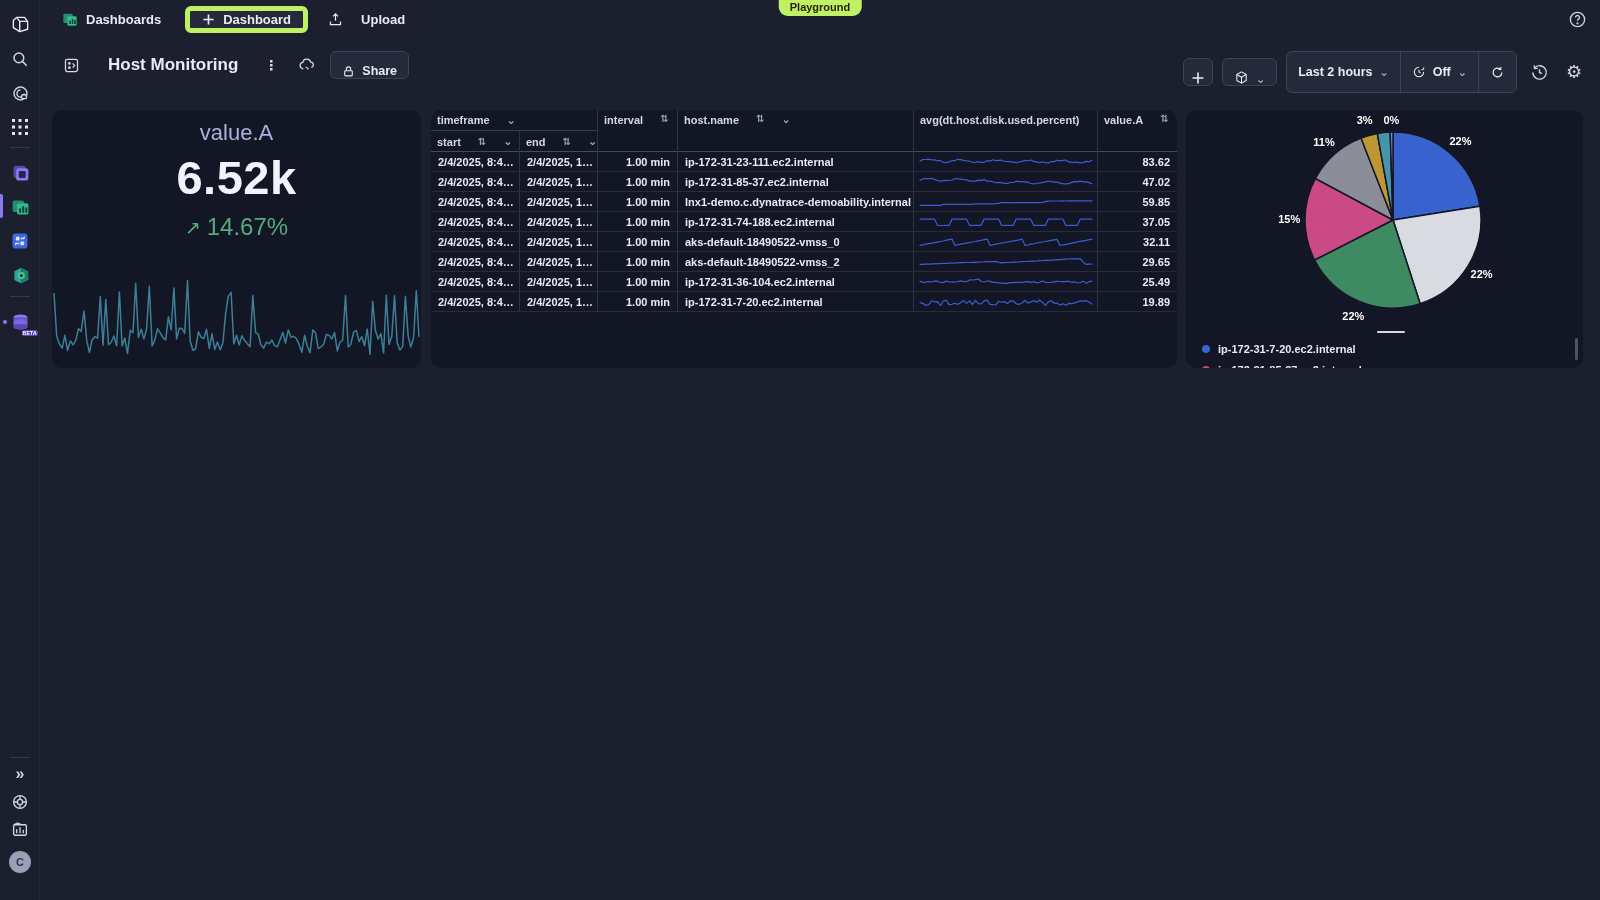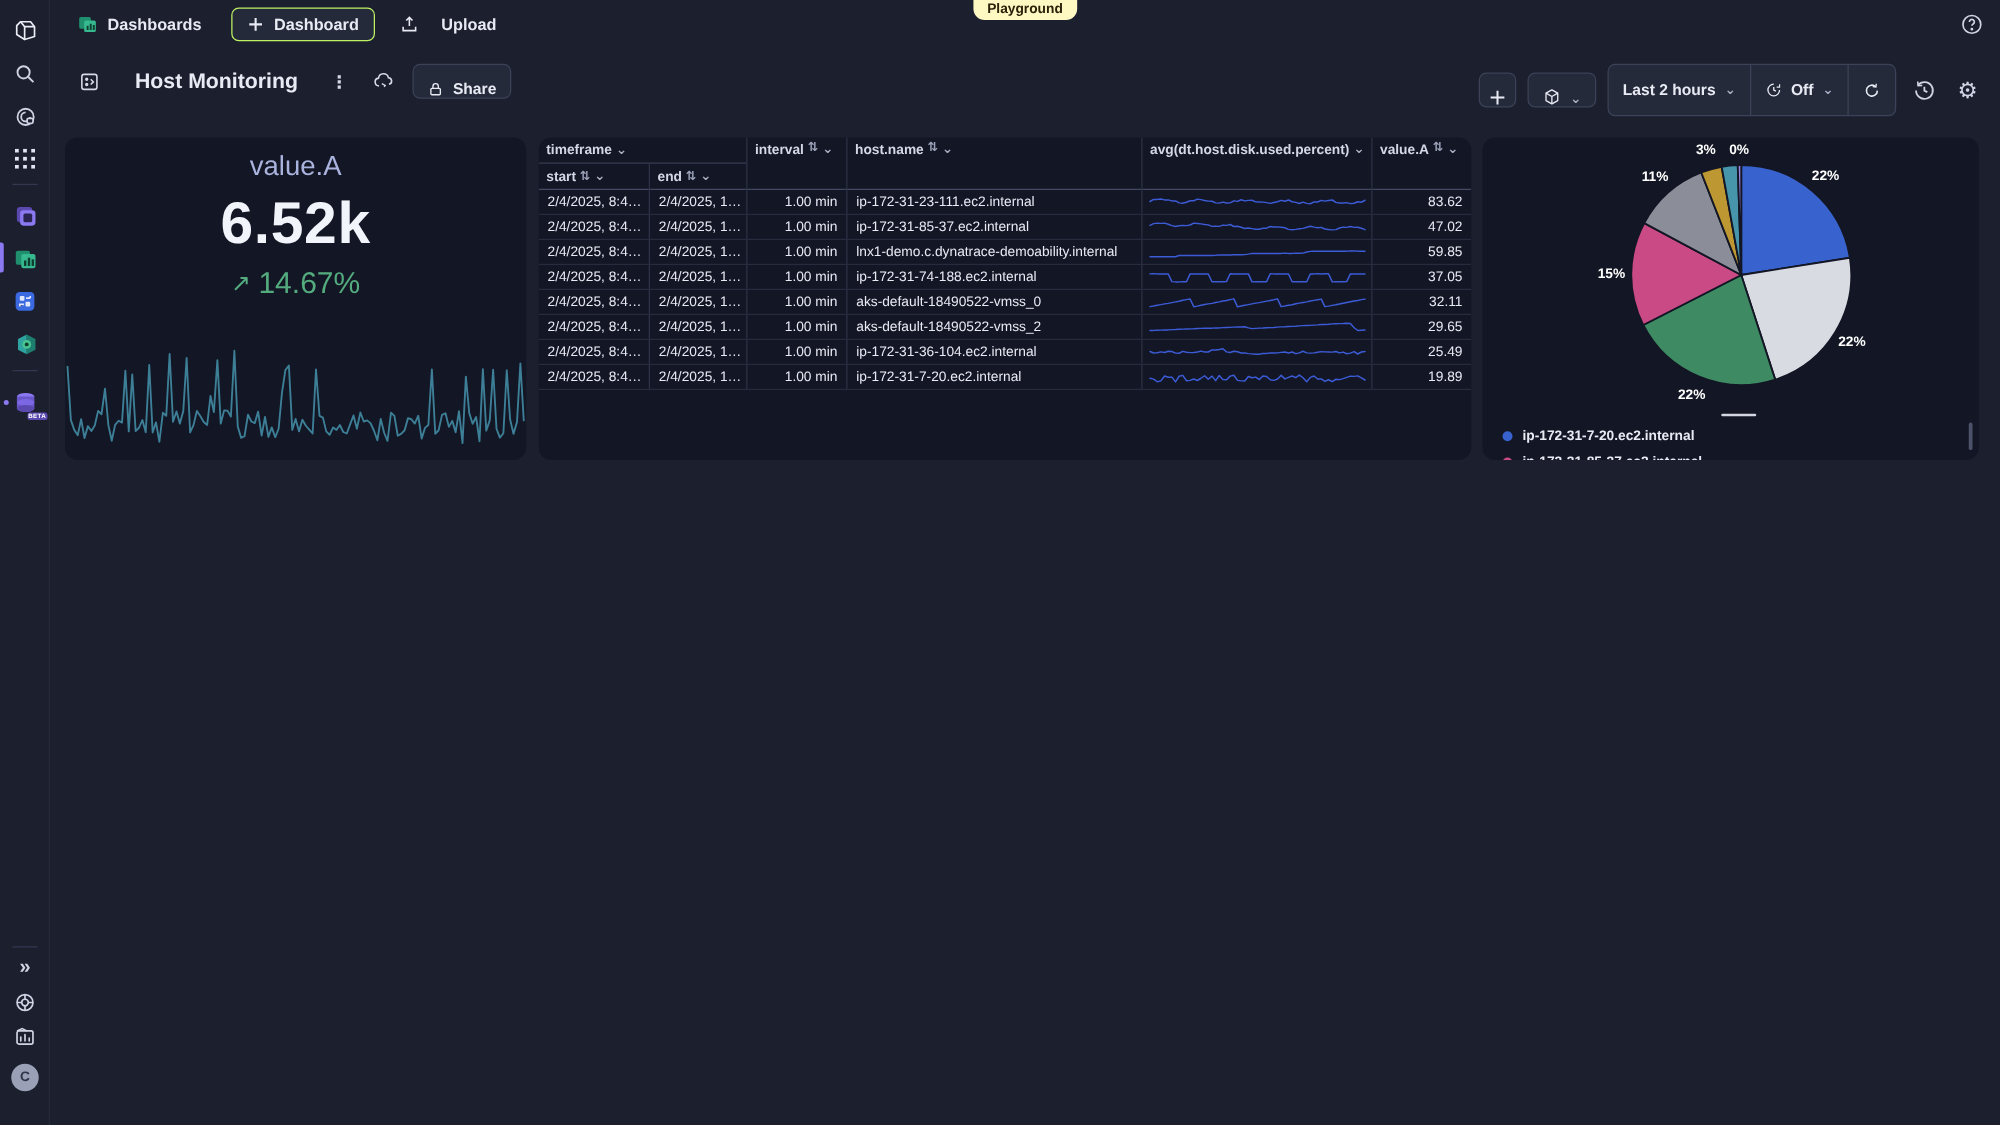--- a/index.html
+++ b/index.html
@@ -17,23 +17,23 @@
   .side-div { position:absolute; left:10px; width:20px; height:1px; background:#323850; }
   .active-bar { position:absolute; left:0; top:2px; width:3px; height:24px; background:#8b79f2; border-radius:0 2px 2px 0; }
   .notif-dot { position:absolute; left:3px; top:13px; width:4px; height:4px; border-radius:50%; background:#8b79f2; }
   .beta-chip { position:absolute; right:2px; bottom:1px; font-size:5px; font-weight:700; color:#fff; background:#5b49b0; border-radius:2px; padding:0 1px; letter-spacing:.3px; }
   .expand-glyph { font-size:16px; font-weight:700; color:#cfd3e3; }
   .avatar { width:22px; height:22px; border-radius:50%; background:#9aa0b6; color:#303548; font-size:11px; font-weight:700; display:flex; align-items:center; justify-content:center; }
 
   
   .topbar { position:absolute; left:40px; top:0; right:0; height:38px; display:flex; align-items:center; }
   .brand { display:flex; align-items:center; gap:8px; margin-left:22px; font-size:13px; font-weight:700; cursor:pointer; }
-  .doc-tab { display:flex; align-items:center; gap:8px; margin-left:24px; height:27px; padding:0 12px; background:#252a3b; border:1px solid #bef264; border-radius:6px; font-size:13px; font-weight:700; cursor:pointer; }
+  .doc-tab { display:flex; align-items:center; gap:8px; margin-left:24px; height:27px; padding:0 12px; background:#252a3b; border:5px solid #bef264; border-radius:6px; font-size:13px; font-weight:700; cursor:pointer; }
   .upload { display:flex; align-items:center; gap:18px; margin-left:20px; font-size:13px; font-weight:700; cursor:pointer;text-align:center; }
-  .badge { position:absolute; left:50%; transform:translateX(-50%); top:0; background:#fef9c3; color:#2b2008; font-size:11px; font-weight:700; padding:1px 11px 3px; border-radius:0 0 9px 9px; }
+  .badge { position:absolute; left:50%; transform:translateX(-50%); top:0; background:#bef264; color:#2b2008; font-size:11px; font-weight:700; padding:1px 11px 3px; border-radius:0 0 9px 9px; }
   .help-top { position:absolute; right:13px; top:9px; width:20px; height:20px; display:flex; align-items:center; justify-content:center; cursor:pointer; }
 
   
   .toolbar { position:absolute; left:40px; top:38px; right:0; height:54px; display:flex; align-items:center; }
   .tb-left { display:flex; align-items:center; margin-left:18px; gap:10px; }
   .icon-plain { width:26px; height:26px; display:flex; align-items:center; justify-content:center; cursor:pointer; color:#d7dae6; }
   .db-title { font-size:17px; font-weight:700; margin:0 10px 0 14px; }
   .kebab { font-size:14px; font-weight:700; color:#d7dae6; letter-spacing:0; }
   .btn { display:flex; align-items:flex-end; gap:7px; height:28px; padding:0 11px; background:#252a3b; border:1px solid #3c4257; border-radius:6px; font-size:12.5px; font-weight:700; color:#e9ebf4; cursor:pointer; }
   .tb-right { position:absolute; right:13px; top:13px; display:flex; align-items:center; gap:9px; }
@@ -53,26 +53,26 @@
   
   .vt { display:flex; flex-direction:column; align-items:center; }
   .vt-title { margin-top:10px; font-size:22px; color:#a9b3de; }
   .vt-value { margin-top:4px; font-size:47px; font-weight:700; color:#f2f4fb; letter-spacing:.5px; }
   .vt-delta { margin-top:8px; font-size:24px; color:#53ab7e; display:flex; align-items:center; gap:6px; }
   .vt-spark { position:absolute; left:0; bottom:0; }
 
   
   .grid-head, .grid-row { display:grid; grid-template-columns:88px 78px 80px 236px 184px 80px; }
   .grid-head { height:42px; grid-template-rows:21px 21px; border-bottom:1px solid #434960; }
-  .hc { font-size:11px; font-weight:700; color:#d4d8e6; display:flex; align-items:center; gap:3px; padding:0 6px; white-space:nowrap; overflow:hidden; }
+  .hc { font-size:11px; font-weight:700; color:#d4d8e6; display:flex; align-items:center; gap:17px; padding:0 6px; white-space:nowrap; overflow:hidden; }
   .hc.colspan { grid-column:1 / 3; border-bottom:1px solid #363c52; }
   .hc.tall { grid-row:1 / 3; align-items:flex-start; padding-top:4px; }
   .hc.bl { border-left:1px solid #2d3246; }
   .grid-row { height:20px; border-bottom:1px solid #262b3e; }
-  .cell { font-size:11px; font-weight:400; color:#e8eaf4; display:flex; align-items:center; padding:0 7px; white-space:nowrap; overflow:hidden; }
+  .cell { font-size:11px; font-weight:700; color:#e8eaf4; display:flex; align-items:center; padding:0 7px; white-space:nowrap; overflow:hidden; }
   .cell.bl { border-left:1px solid #2d3246; }
   .cell.num { justify-content:flex-end; }
   .cell.spark { padding:0 4px; }
 
   
   .pie-label { position:absolute; font-size:11px; font-weight:700; color:#ffffff; transform:translate(-50%,-50%); }
   .legend { position:absolute; left:16px; top:228px; }
   .legend-row { display:flex; align-items:center; gap:8px; height:21px; cursor:pointer; }
   .legend-dot { width:8px; height:8px; border-radius:50%; flex:0 0 auto; }
   .legend-text { font-size:11px; font-weight:700; color:#e8eaf4; white-space:nowrap; }

